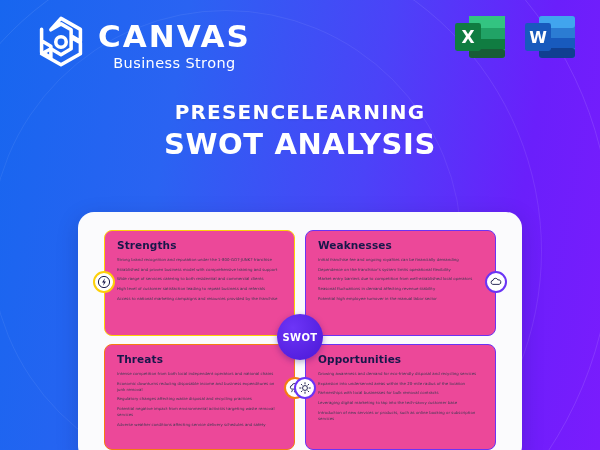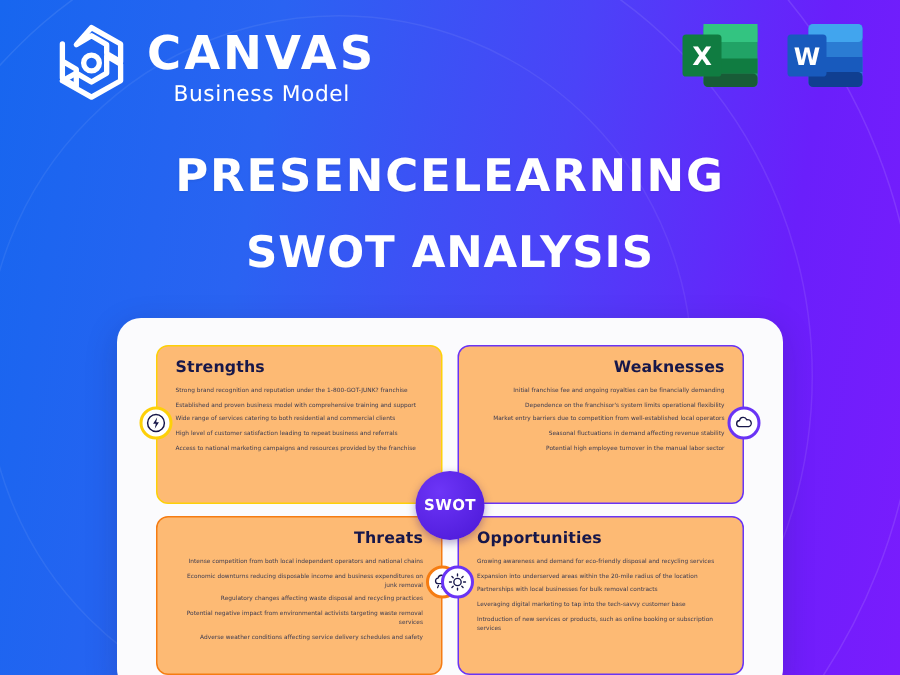--- a/index.html
+++ b/index.html
@@ -34,49 +34,49 @@
     color:#fff;font-size:14.5px;font-weight:500;letter-spacing:.4px;margin-top:4px;
     text-align:center;
   }
 
   .office-icons{position:absolute;right:22px;top:12px;display:flex;gap:14px;}
   .office-ic{width:56px;height:50px;position:relative;}
 
   
   .titles{position:absolute;left:0;right:0;top:100px;text-align:center;}
   .t-main{
-    color:#fff;font-size:30px;font-weight:700;letter-spacing:1.2px;
+    color:#fff;font-size:20px;font-weight:700;letter-spacing:1.2px;
     text-shadow:0 1px 2px rgba(0,0,0,.08);
   }
   .t-sub{
-    color:#fff;font-size:29px;font-weight:700;letter-spacing:.6px;margin-top:16px;
+    color:#fff;font-size:29px;font-weight:700;letter-spacing:.6px;margin-top:3px;
   }
 
   
   .panel{
     position:absolute;left:78px;top:212px;width:444px;height:250px;
     background:#fbfbfd;border-radius:16px;box-shadow:0 6px 22px rgba(20,20,60,.18);
   }
   .grid{
     position:absolute;left:26px;top:18px;right:26px;
     display:grid;grid-template-columns:1fr 1fr;gap:8px 10px;
   }
   .qcard{
-    background:#fdba74;border-radius:8px;border:1.6px solid #ccc;
+    background:#ec4899;border-radius:8px;border:1.6px solid #ccc;
     height:106px;padding:8px 12px 24px 12px;box-sizing:border-box;position:relative;
   }
   .qcard.strengths{border-color:#fdd009;}
   .qcard.weaknesses{border-color:#6a34f5;}
   .qcard.opportunities{border-color:#6a34f5;}
   .qcard.threats{border-color:#f57c12;}
 
   .qtitle{
     font-size:10.5px;font-weight:700;color:#17174a;margin:0 0 6px 0;letter-spacing:.1px;
   }
-  .align-right{text-align:right;}
+  .align-right{}
   .qlist{list-style:none;margin:0;padding:0;}
   .qlist li{
     font-size:3.9px;line-height:1.55;color:#3a3a50;margin-bottom:3.6px;
     letter-spacing:.02px;
   }
 
   
   .qicon{
     position:absolute;width:22px;height:22px;border-radius:50%;
     background:#fff;border:2px solid #ccc;display:flex;align-items:center;justify-content:center;
@@ -115,21 +115,21 @@
     <svg class="logo-mark" viewBox="0 0 64 66">
       <g fill="none" stroke="#ffffff" stroke-width="4.2" stroke-linejoin="round">
         <path d="M32 5 L55 18 L55 32 L44 25.5 L44 18.5 L32 11.5 L20 18.5 Z"></path>
         <path d="M9 18 L9 45 L20 51.5 L20 38 L9 31.5 Z"></path>
         <path d="M55 34 L55 47 L32 60 L9 47 L20 41 L32 48 L44 41 L44 27.5 Z"></path>
       </g>
       <circle cx="32" cy="33" r="6.2" fill="none" stroke="#ffffff" stroke-width="4.2"></circle>
     </svg>
     <div class="logo-text">
       <div class="logo-title">CANVAS</div>
-      <div class="logo-sub">Business Model</div>
+      <div class="logo-sub">Business Strong</div>
     </div>
   </div>
 
   <div class="office-icons">
     <div class="office-ic">
       <svg viewBox="0 0 56 50" width="56" height="50">
         <rect x="17" y="4" width="36" height="42" rx="3" fill="#21a366"></rect>
         <rect x="17" y="4" width="36" height="12" fill="#33c481"></rect>
         <rect x="17" y="27" width="36" height="10" fill="#107c41"></rect>
         <rect x="17" y="37" width="36" height="9" rx="3" fill="#185c37"></rect>

